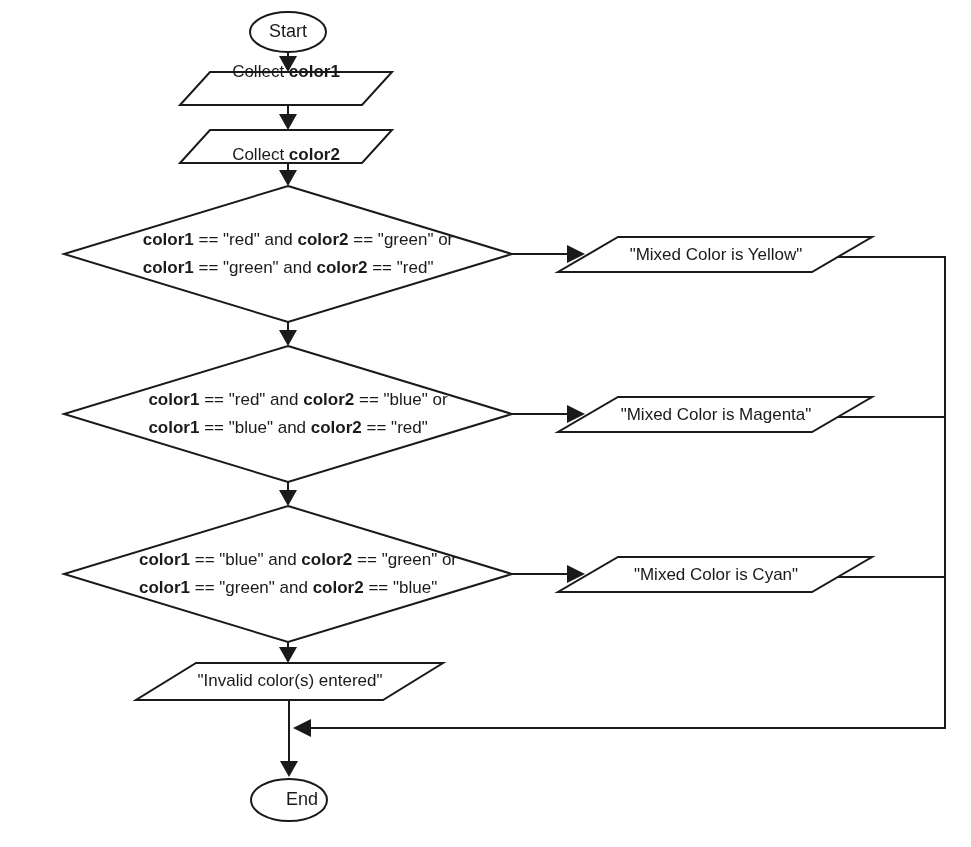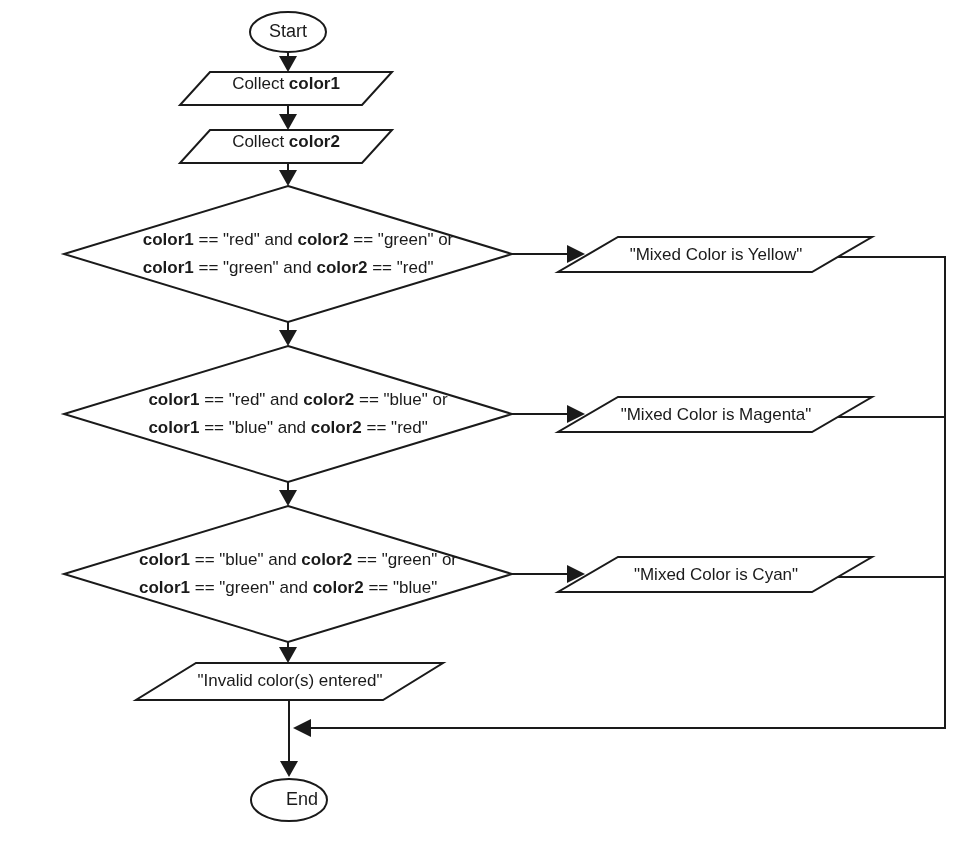--- a/index.html
+++ b/index.html
@@ -77,22 +77,22 @@
       <polygon class="head" points="585,254 567,245 567,263"></polygon>
       <polygon class="head" points="585,414 567,405 567,423"></polygon>
       <polygon class="head" points="585,574 567,565 567,583"></polygon>
       <polygon class="head" points="293,728 311,719 311,737"></polygon>
     </g>
   </svg>
 
   <div class="labels">
     <div class="lbl terminal" style="left:288px; top:31px">Start</div>
 
-    <div class="lbl" style="left:286px; top:84px"><span>Collect </span><span class="b">color1</span></div>
-    <div class="lbl" style="left:286px; top:142px"><span>Collect </span><span class="b">color2</span></div>
+    <div class="lbl" style="left:286px; top:72px"><span>Collect </span><span class="b">color1</span></div>
+    <div class="lbl" style="left:286px; top:155px"><span>Collect </span><span class="b">color2</span></div>
 
     <div class="lbl decision" style="left:298px; top:254px">
       <div><span class="b">color1</span><span> == "red" and </span><span class="b">color2</span><span> == "green" or</span></div>
       <div><span class="b">color1</span><span> == "green" and </span><span class="b">color2</span><span> == "red"</span></div>
     </div>
 
     <div class="lbl decision" style="left:298px; top:414px">
       <div><span class="b">color1</span><span> == "red" and </span><span class="b">color2</span><span> == "blue" or</span></div>
       <div><span class="b">color1</span><span> == "blue" and </span><span class="b">color2</span><span> == "red"</span></div>
     </div>

